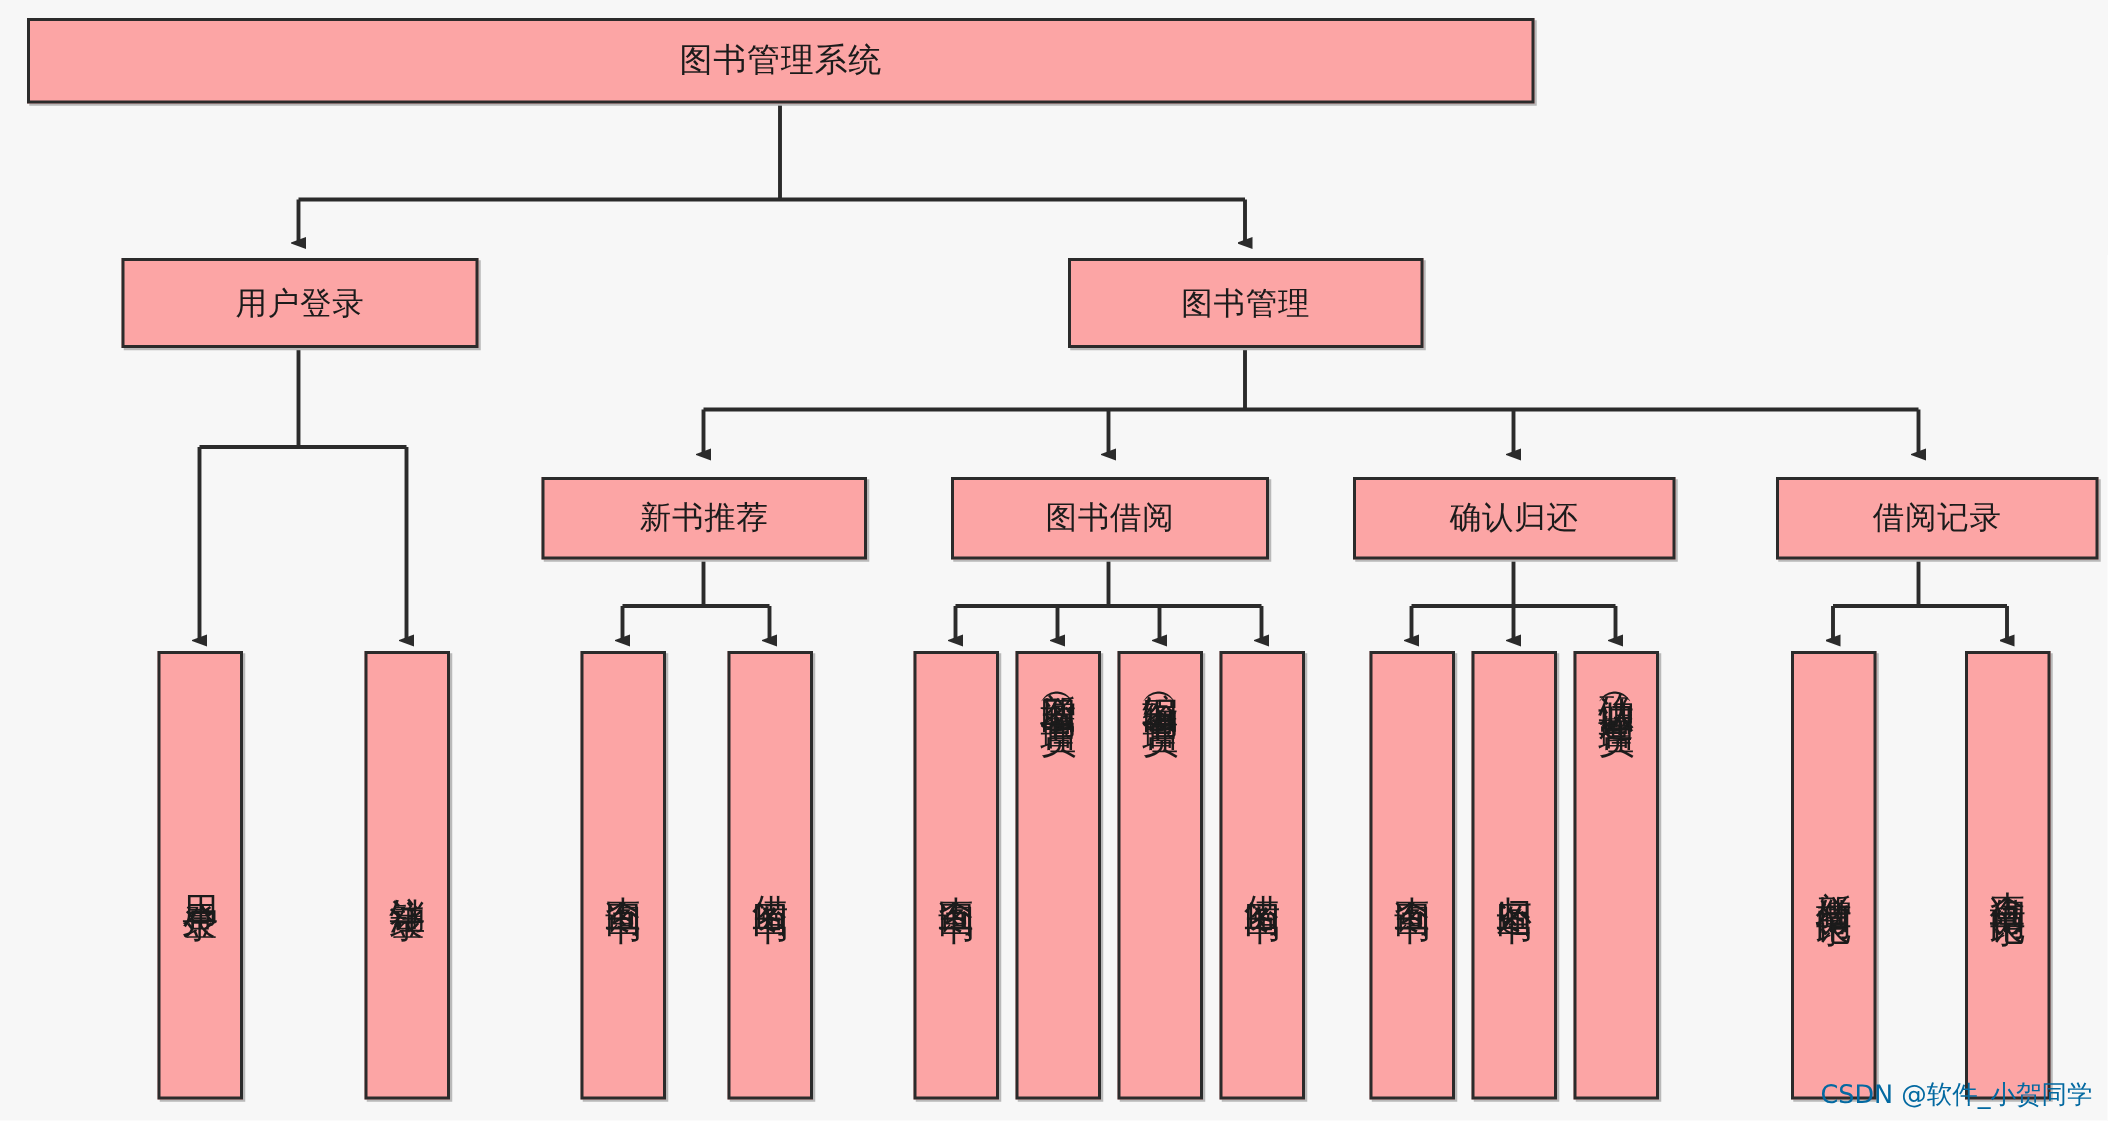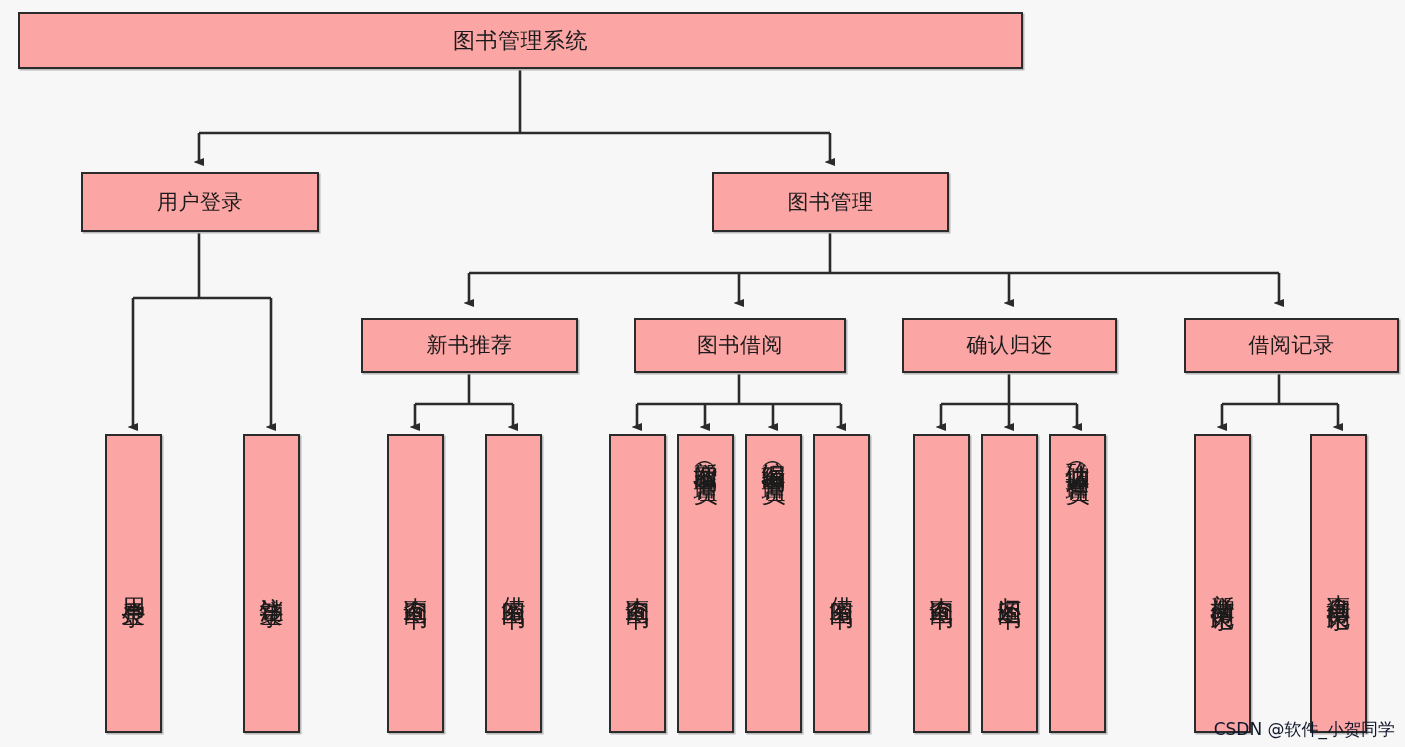--- a/index.html
+++ b/index.html
@@ -63,21 +63,21 @@
   }
   .node.vert.centered {
     align-items: center;
     padding-top: 0;
   }
   #watermark {
     position: absolute;
     right: 10px;
     bottom: 6px;
     font-size: 17px;
-    color: #0f172a;
+    color: #0369a1;
     z-index: 5;
     white-space: nowrap;
     font-family: "DejaVu Sans", "Liberation Sans", sans-serif;
   }
 </style>
 </head>
 <body>
 
 <div id="canvas">
 

